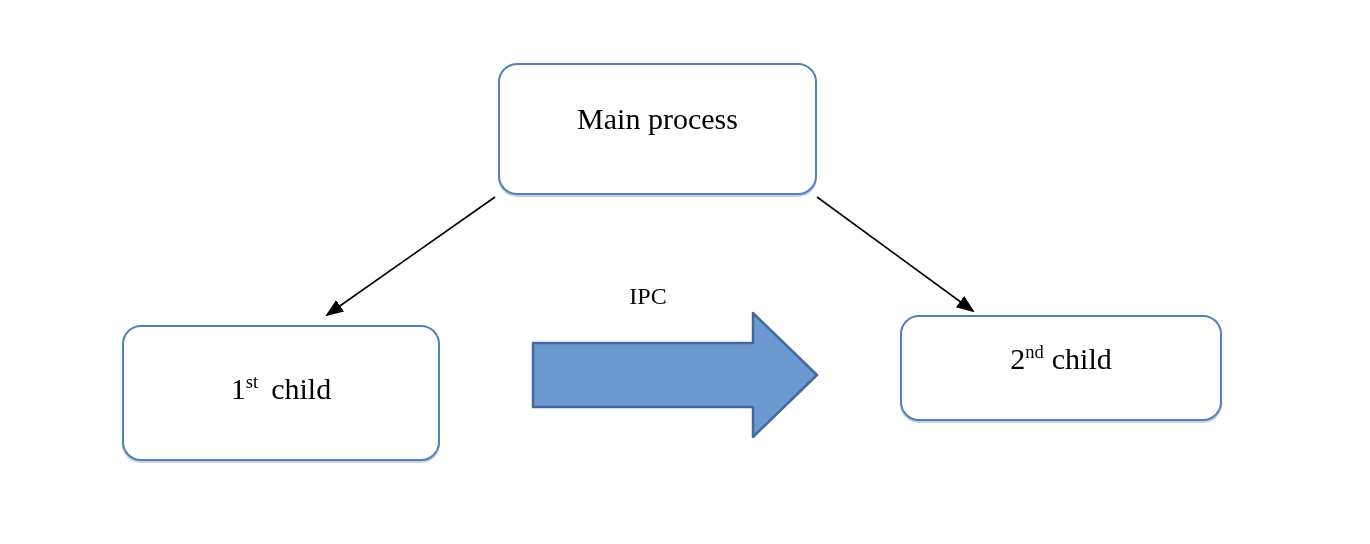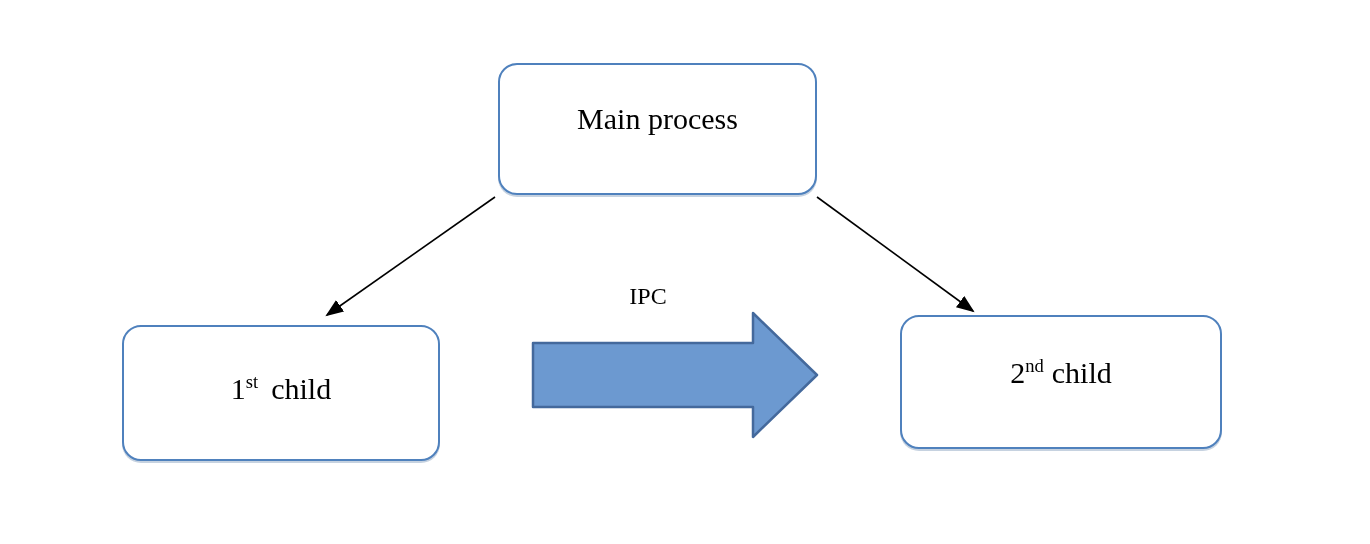--- a/index.html
+++ b/index.html
@@ -47,21 +47,21 @@
     left: 122px;
     top: 325px;
     width: 318px;
     height: 136px;
     padding-bottom: 8px;
   }
   .node-child2 {
     left: 900px;
     top: 315px;
     width: 322px;
-    height: 134px;
+    height: 106px;
     padding-bottom: 18px;
   }
   .node sup {
     font-size: 0.62em;
     line-height: 0;
     vertical-align: super;
   }
   .gap-wide {
     margin-left: 13px;
   }

